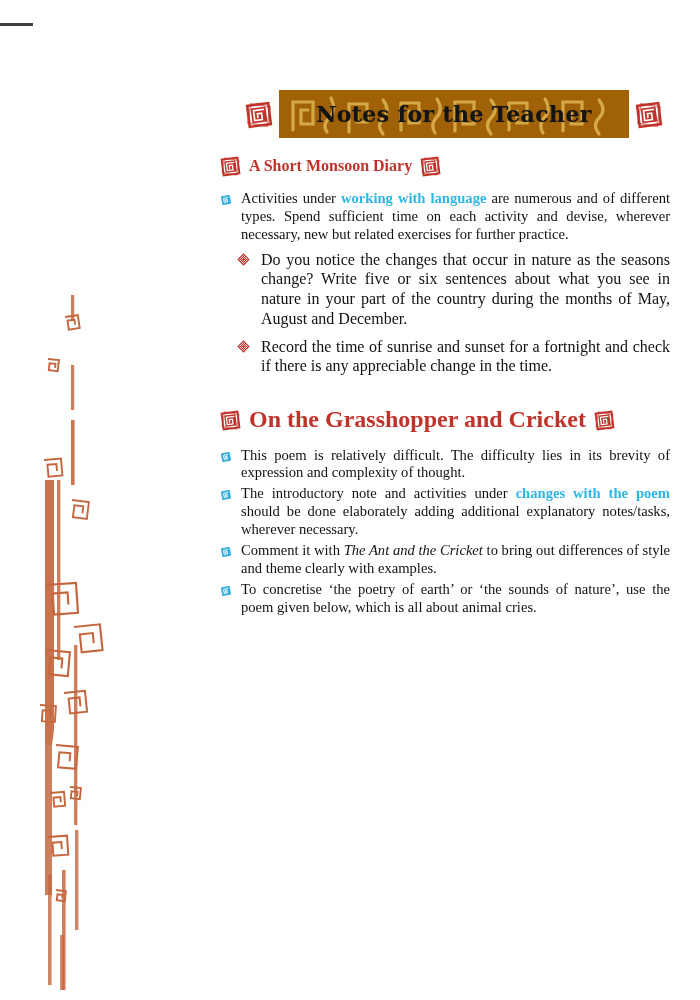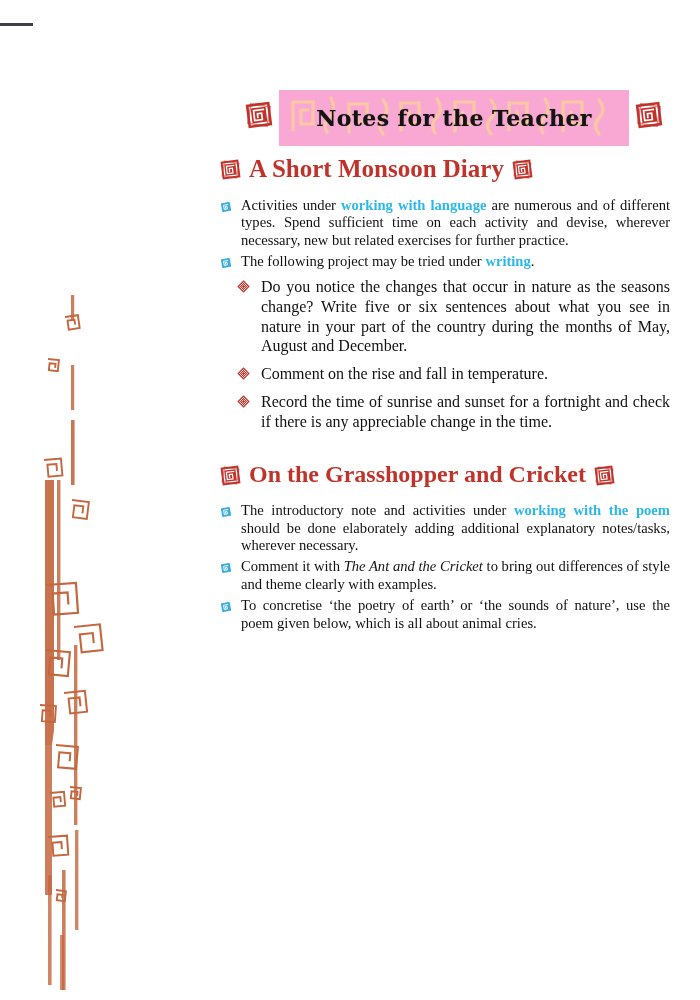--- a/index.html
+++ b/index.html
@@ -59,22 +59,22 @@
     width: 28px;
     height: 28px;
   }
   .banner-icon-l { left: 0px; }
   .banner-icon-r { right: 0px; }
   .banner-bar {
     position: absolute;
     left: 34px;
     right: 34px;
     top: 3px;
-    height: 56px;
-    background: #f9a8d4;
+    height: 48px;
+    background: #a16207;
     overflow: hidden;
   }
   .banner-bar .texture {
     position: absolute;
     inset: 0;
     opacity: 0.55;
   }
   .banner-title {
     position: absolute;
     inset: 0;
@@ -113,21 +113,21 @@
   .chapter-heading .deco-icon {
     width: 21px;
     height: 21px;
     flex: 0 0 auto;
     position: relative;
     top: 1px;
   }
   .chapter-heading .htext {
     font-family: "Liberation Serif", "DejaVu Serif", serif;
     font-weight: bold;
-    font-size: 25px;
+    font-size: 16px;
     color: #C0332B;
     line-height: 1.1;
     white-space: nowrap;
   }
   .chapter-heading.second {
     margin-top: 30px;
   }
   .chapter-heading.second .htext {
     font-size: 24px;
     text-align: center;
@@ -331,40 +331,28 @@
       </svg>
   </div>
 
   <ul class="blist">
     <li>
       <svg class="bullet" viewBox="0 0 20 20">
           <use href="#sym-bullet-blue"></use>
         </svg>
       <span><span>Activities under </span><span class="link-term">working with language</span><span> are numerous and of different types. Spend sufficient time on each activity and devise, wherever necessary, new but related exercises for further practice.</span></span>
     </li>
-    <li>
-      <svg class="bullet" viewBox="0 0 20 20">
-          <use href="#sym-bullet-blue"></use>
-        </svg>
-      <span><span>The following project may be tried under </span><span class="link-term">writing</span><span>.</span></span>
-    </li>
   </ul>
 
   <ul class="sublist">
     <li>
       <svg class="bullet" viewBox="0 0 20 20">
           <use href="#sym-bullet-red"></use>
         </svg>
       <span>Do you notice the changes that occur in nature as the seasons change? Write five or six sentences about what you see in nature in your part of the country during the months of May, August and December.</span>
-    </li>
-    <li>
-      <svg class="bullet" viewBox="0 0 20 20">
-          <use href="#sym-bullet-red"></use>
-        </svg>
-      <span>Comment on the rise and fall in temperature.</span>
     </li>
     <li>
       <svg class="bullet" viewBox="0 0 20 20">
           <use href="#sym-bullet-red"></use>
         </svg>
       <span>Record the time of sunrise and sunset for a fortnight and check if there is any appreciable change in the time.</span>
     </li>
   </ul>
 
   <div class="chapter-heading second">
@@ -375,21 +363,27 @@
     <svg class="deco-icon" viewBox="0 0 40 40">
         <use href="#sym-spiral-square"></use>
       </svg>
   </div>
 
   <ul class="blist">
     <li>
       <svg class="bullet" viewBox="0 0 20 20">
           <use href="#sym-bullet-blue"></use>
         </svg>
-      <span><span>The introductory note and activities under </span><span class="link-term">working with the poem</span><span> should be done elaborately adding additional explanatory notes/tasks, wherever necessary.</span></span>
+      <span><span>This poem is relatively difficult. The difficulty lies in its brevity of expression and complexity of thought.</span></span>
+    </li>
+    <li>
+      <svg class="bullet" viewBox="0 0 20 20">
+          <use href="#sym-bullet-blue"></use>
+        </svg>
+      <span><span>The introductory note and activities under </span><span class="link-term">changes with the poem</span><span> should be done elaborately adding additional explanatory notes/tasks, wherever necessary.</span></span>
     </li>
     <li>
       <svg class="bullet" viewBox="0 0 20 20">
           <use href="#sym-bullet-blue"></use>
         </svg>
       <span><span>Comment it with </span><span class="ital">The Ant and the Cricket</span><span> to bring out differences of style and theme clearly with examples.</span></span>
     </li>
     <li>
       <svg class="bullet" viewBox="0 0 20 20">
           <use href="#sym-bullet-blue"></use>

